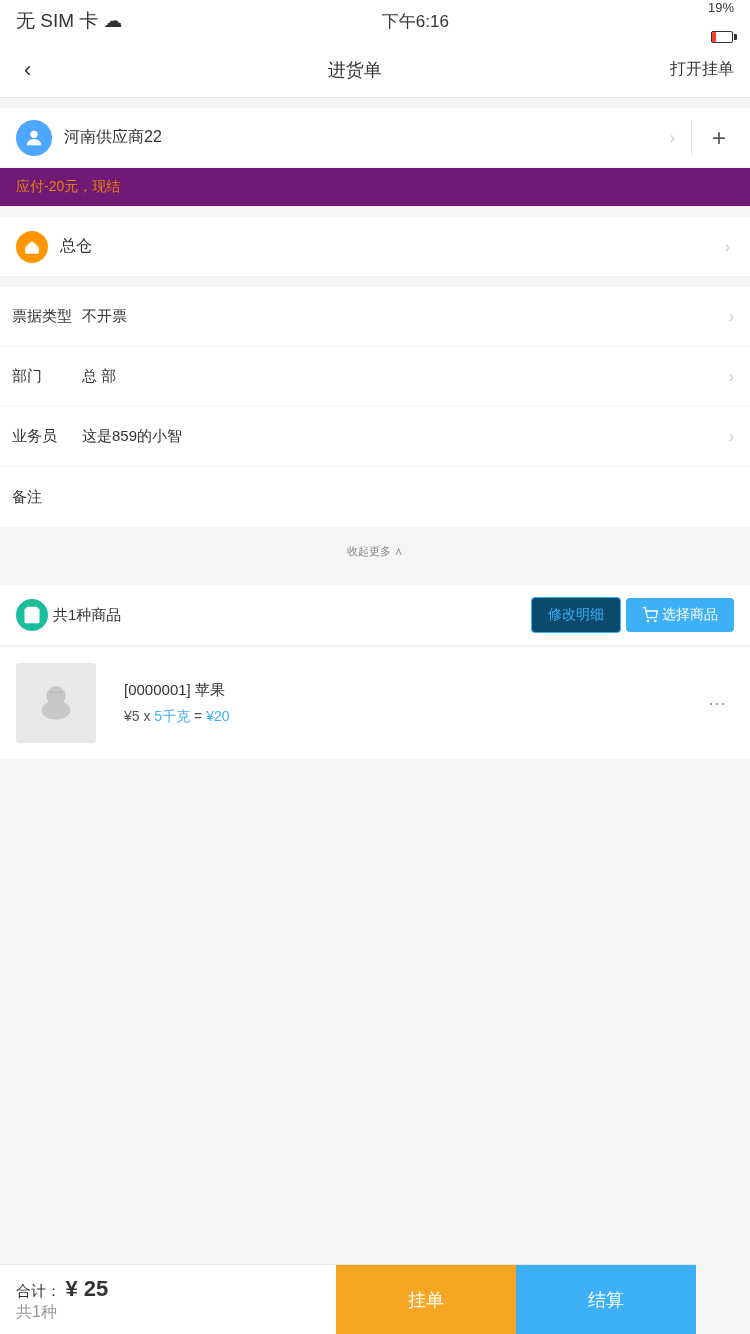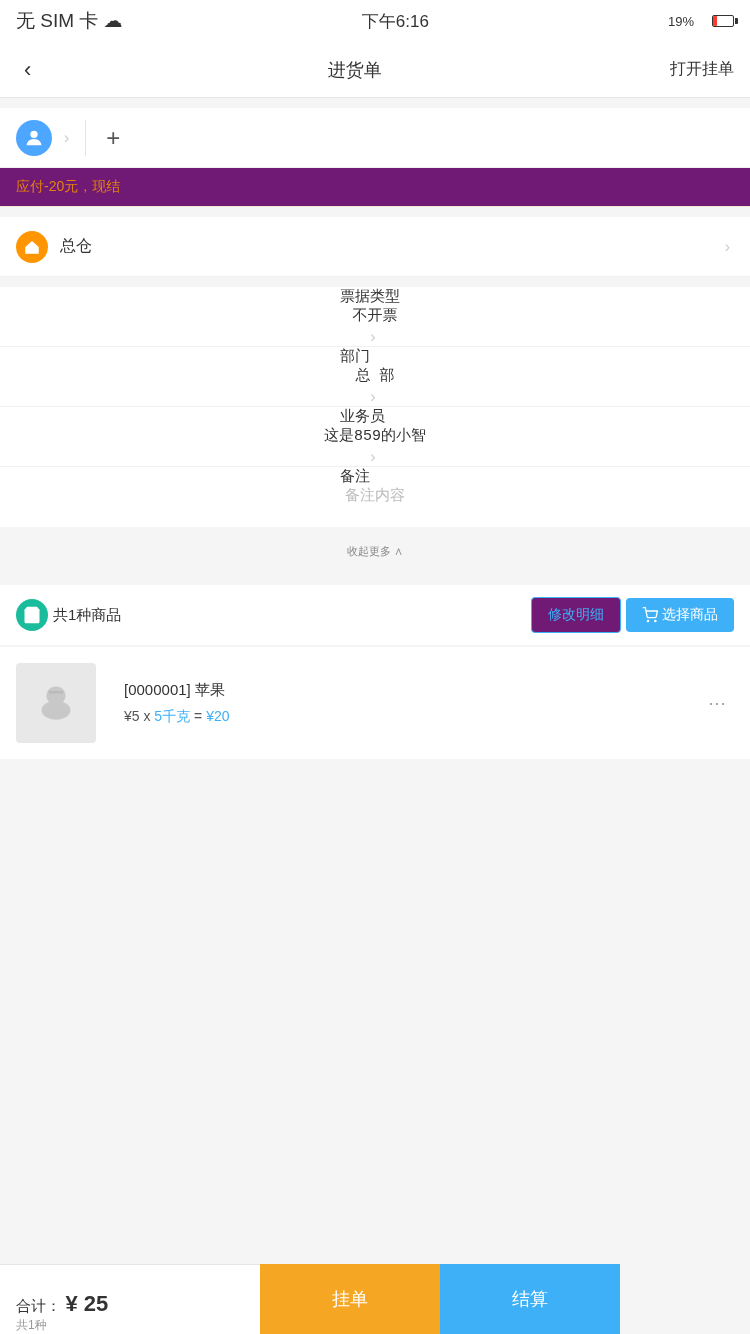--- a/index.html
+++ b/index.html
@@ -18,21 +18,21 @@
       height: 42px;
       background: #fff;
       display: flex;
       align-items: center;
       justify-content: space-between;
       padding: 0 16px;
       font-size: 14px;
     }
     .status-left { font-size: 19px; color: #333; }
     .status-center { font-size: 17px; font-weight: 500; color: #333; }
-    .status-right { display: flex; align-items: center; gap: 16px; font-size: 13px; color: #333; }
+    .status-right { display: flex; align-items: center; gap: 16px; font-size: 13px; color: #333; flex-direction: column; }
     .battery-icon {
       display: inline-block;
       width: 22px;
       height: 12px;
       border: 1.5px solid #333;
       border-radius: 2px;
       position: relative;
       margin-left: 2px;
     }
     .battery-icon::after {
@@ -133,39 +133,37 @@
       border-bottom: 1px solid #f0e8d0;
     }
 
     
     .form-section {
       background: #fff;
     }
     .form-row {
       display: flex;
       align-items: center;
-      padding: 0 20px;
+      padding: 0 12px;
       height: 60px;
       border-bottom: 1px solid #f0f0f0;
-      flex-direction: column;
     }
     .form-row:last-child {
       border-bottom: none;
     }
     .form-label {
       font-size: 15px;
       color: #333;
       width: 70px;
       flex-shrink: 0;
     }
     .form-value {
       flex: 1;
       font-size: 15px;
       color: #333;
-      font-family: Liberation Mono, monospace;
     }
     .form-value.placeholder {
       color: #bbb;
     }
 
     
     .warehouse-row {
       display: flex;
       align-items: center;
       padding: 0 16px;
@@ -225,21 +223,21 @@
       flex-shrink: 0;
     }
     .products-count {
       flex: 1;
       font-size: 15px;
       color: #333;
     }
     .btn-outline {
       border: 1px solid #3db0f7;
       color: #3db0f7;
-      background: #701a75;
+      background: #0c4a6e;
       padding: 8px 16px;
       border-radius: 4px;
       font-size: 14px;
       cursor: pointer;
     }
     .btn-primary {
       background: #3db0f7;
       color: #fff;
       border: none;
       padding: 8px 16px;
@@ -291,42 +289,42 @@
       font-size: 18px;
       cursor: pointer;
       padding: 8px;
     }
 
     
     .footer {
       position: fixed;
       bottom: 0;
       left: 0;
-      width: 620px;
+      width: 696px;
       height: 70px;
       background: #fff;
       display: flex;
-      align-items: flex-end;
+      align-items: center;
       border-top: 1px solid #e5e5e5;
     }
     .footer-total {
       flex: 1;
       padding: 0 16px;
     }
     .footer-total-label {
       font-size: 15px;
       color: #333;
     }
     .footer-total-amount {
       font-size: 22px;
       font-weight: 600;
       color: #333;
     }
     .footer-total-sub {
-      font-size: 12px;
+      font-size: 16px;
       color: #999;
     }
     .footer-btn-hang {
       width: 180px;
       height: 70px;
       background: #f5a623;
       display: flex;
       align-items: center;
       justify-content: center;
       font-size: 18px;
@@ -374,20 +372,21 @@
 
 <div class="gap-line"></div>
 
 <div class="supplier-section">
   <div class="supplier-avatar">
     <svg viewBox="0 0 24 24" fill="white">
       <circle cx="12" cy="8" r="4"></circle>
       <path d="M4 20c0-4 3.6-7 8-7s8 3 8 7"></path>
     </svg>
   </div>
+  <span class="supplier-name">河南供应商22</span>
   <span class="chevron">›</span>
   <div class="plus-divider"></div>
   <div class="plus-btn">+</div>
 </div>
 
 <div class="warning-banner">应付-20元，现结</div>
 
 <div class="gap-line"></div>
 
 <div class="warehouse-row">
@@ -417,21 +416,20 @@
   </div>
 
   <div class="form-row">
     <span class="form-label">业务员</span>
     <span class="form-value">这是859的小智</span>
     <span class="chevron">›</span>
   </div>
 
   <div class="form-row">
     <span class="form-label">备注</span>
-    <span class="form-value placeholder">备注内容</span>
   </div>
 </div>
 
 <div class="collapse-row">
   <span class="collapse-text">收起更多 ∧</span>
 </div>
 
 <div class="gap-line"></div>
 
 <div class="products-header">

